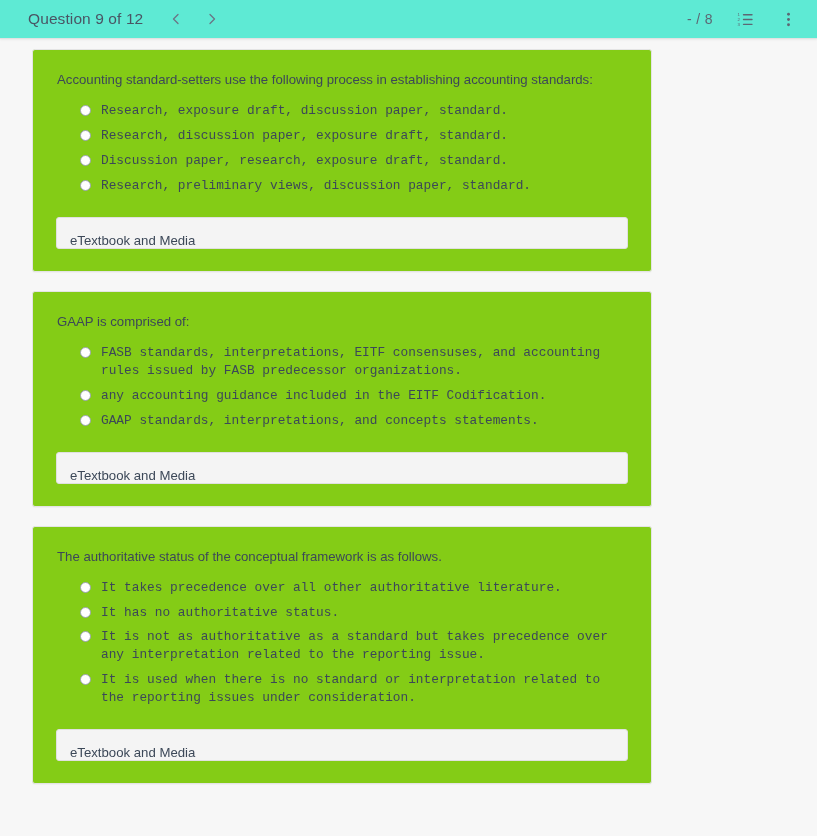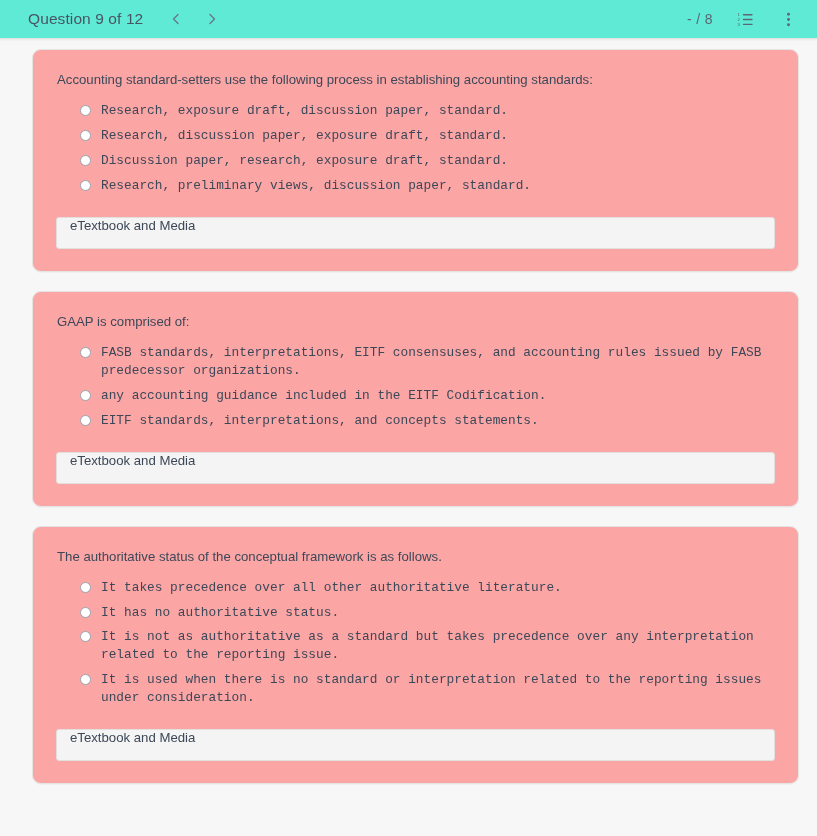--- a/index.html
+++ b/index.html
@@ -77,27 +77,27 @@
     border: none;
     padding: 0;
   }
   .icon-btn svg { display: block; }
 
   
   .content {
     padding: 10px 19px 0 32px;
   }
   .card {
-    background: #fca5a5;
+    background: #84cc16;
     border: 1px solid #e4e4e4;
-    border-radius: 9px;
+    border-radius: 3px;
     margin-bottom: 19px;
     padding: 20px 23px 22px 23px;
     box-shadow: 0 1px 1px rgba(0,0,0,0.03);
-    width: 767px;
+    width: 620px;
   }
   .question-text {
     font-size: 13.2px;
     line-height: 1.45;
     color: #3c4858;
     margin: 0 0 13px 0;
     padding-left: 1px;
   }
   .options {
     list-style: none;
@@ -128,21 +128,21 @@
     line-height: 1.4;
     color: #3c4858;
   }
   .etextbook {
     margin-top: 22px;
     background: #f4f4f4;
     border: 1px solid #e0e0e0;
     border-radius: 3px;
     height: 32px;
     display: flex;
-    align-items: flex-start;
+    align-items: flex-end;
     padding: 0 13px;
     cursor: pointer;
   }
   .etextbook-label {
     font-size: 13.2px;
     color: #3c4858;
   }
 </style>
 </head>
 <body>
@@ -228,21 +228,21 @@
       <li class="option">
         <span class="radio"></span>
         <span class="option-label">FASB standards, interpretations, EITF consensuses, and accounting rules issued by FASB predecessor organizations.</span>
       </li>
       <li class="option">
         <span class="radio"></span>
         <span class="option-label">any accounting guidance included in the EITF Codification.</span>
       </li>
       <li class="option">
         <span class="radio"></span>
-        <span class="option-label">EITF standards, interpretations, and concepts statements.</span>
+        <span class="option-label">GAAP standards, interpretations, and concepts statements.</span>
       </li>
     </ul>
     <div class="etextbook">
       <span class="etextbook-label">eTextbook and Media</span>
     </div>
   </div>
 
   <div class="card">
     <p class="question-text">The authoritative status of the conceptual framework is as follows.</p>
     <ul class="options">

